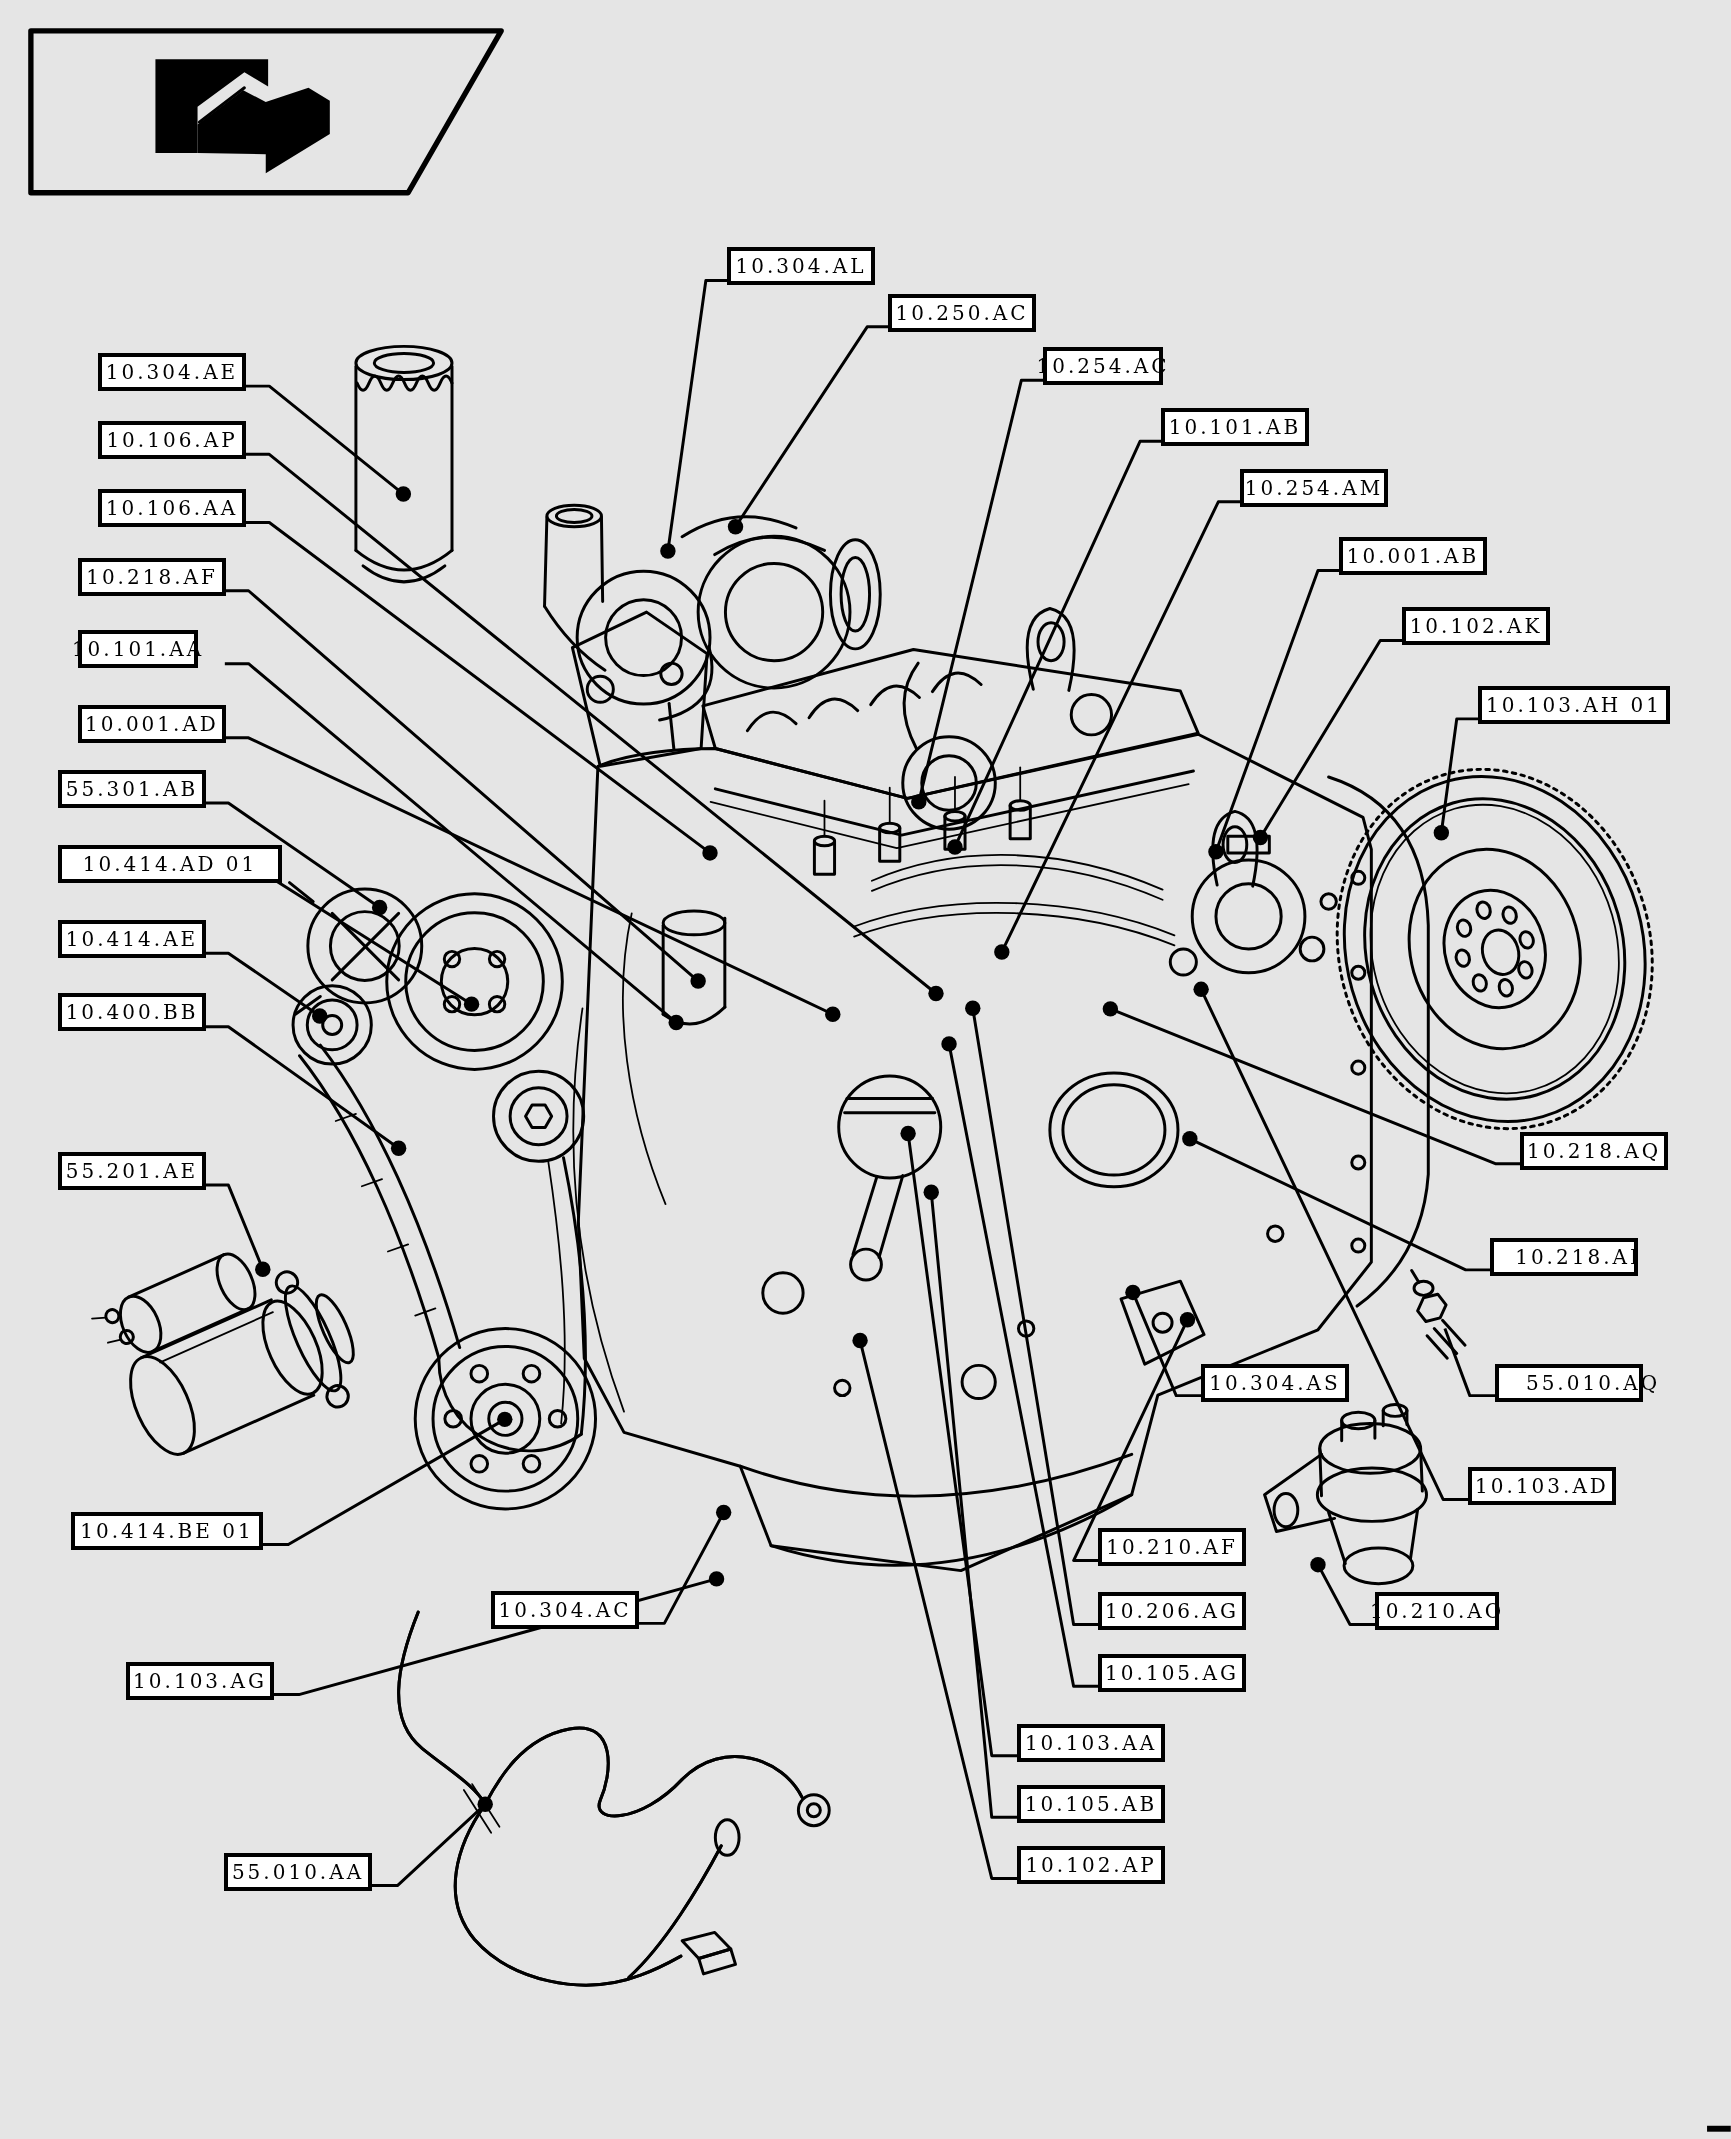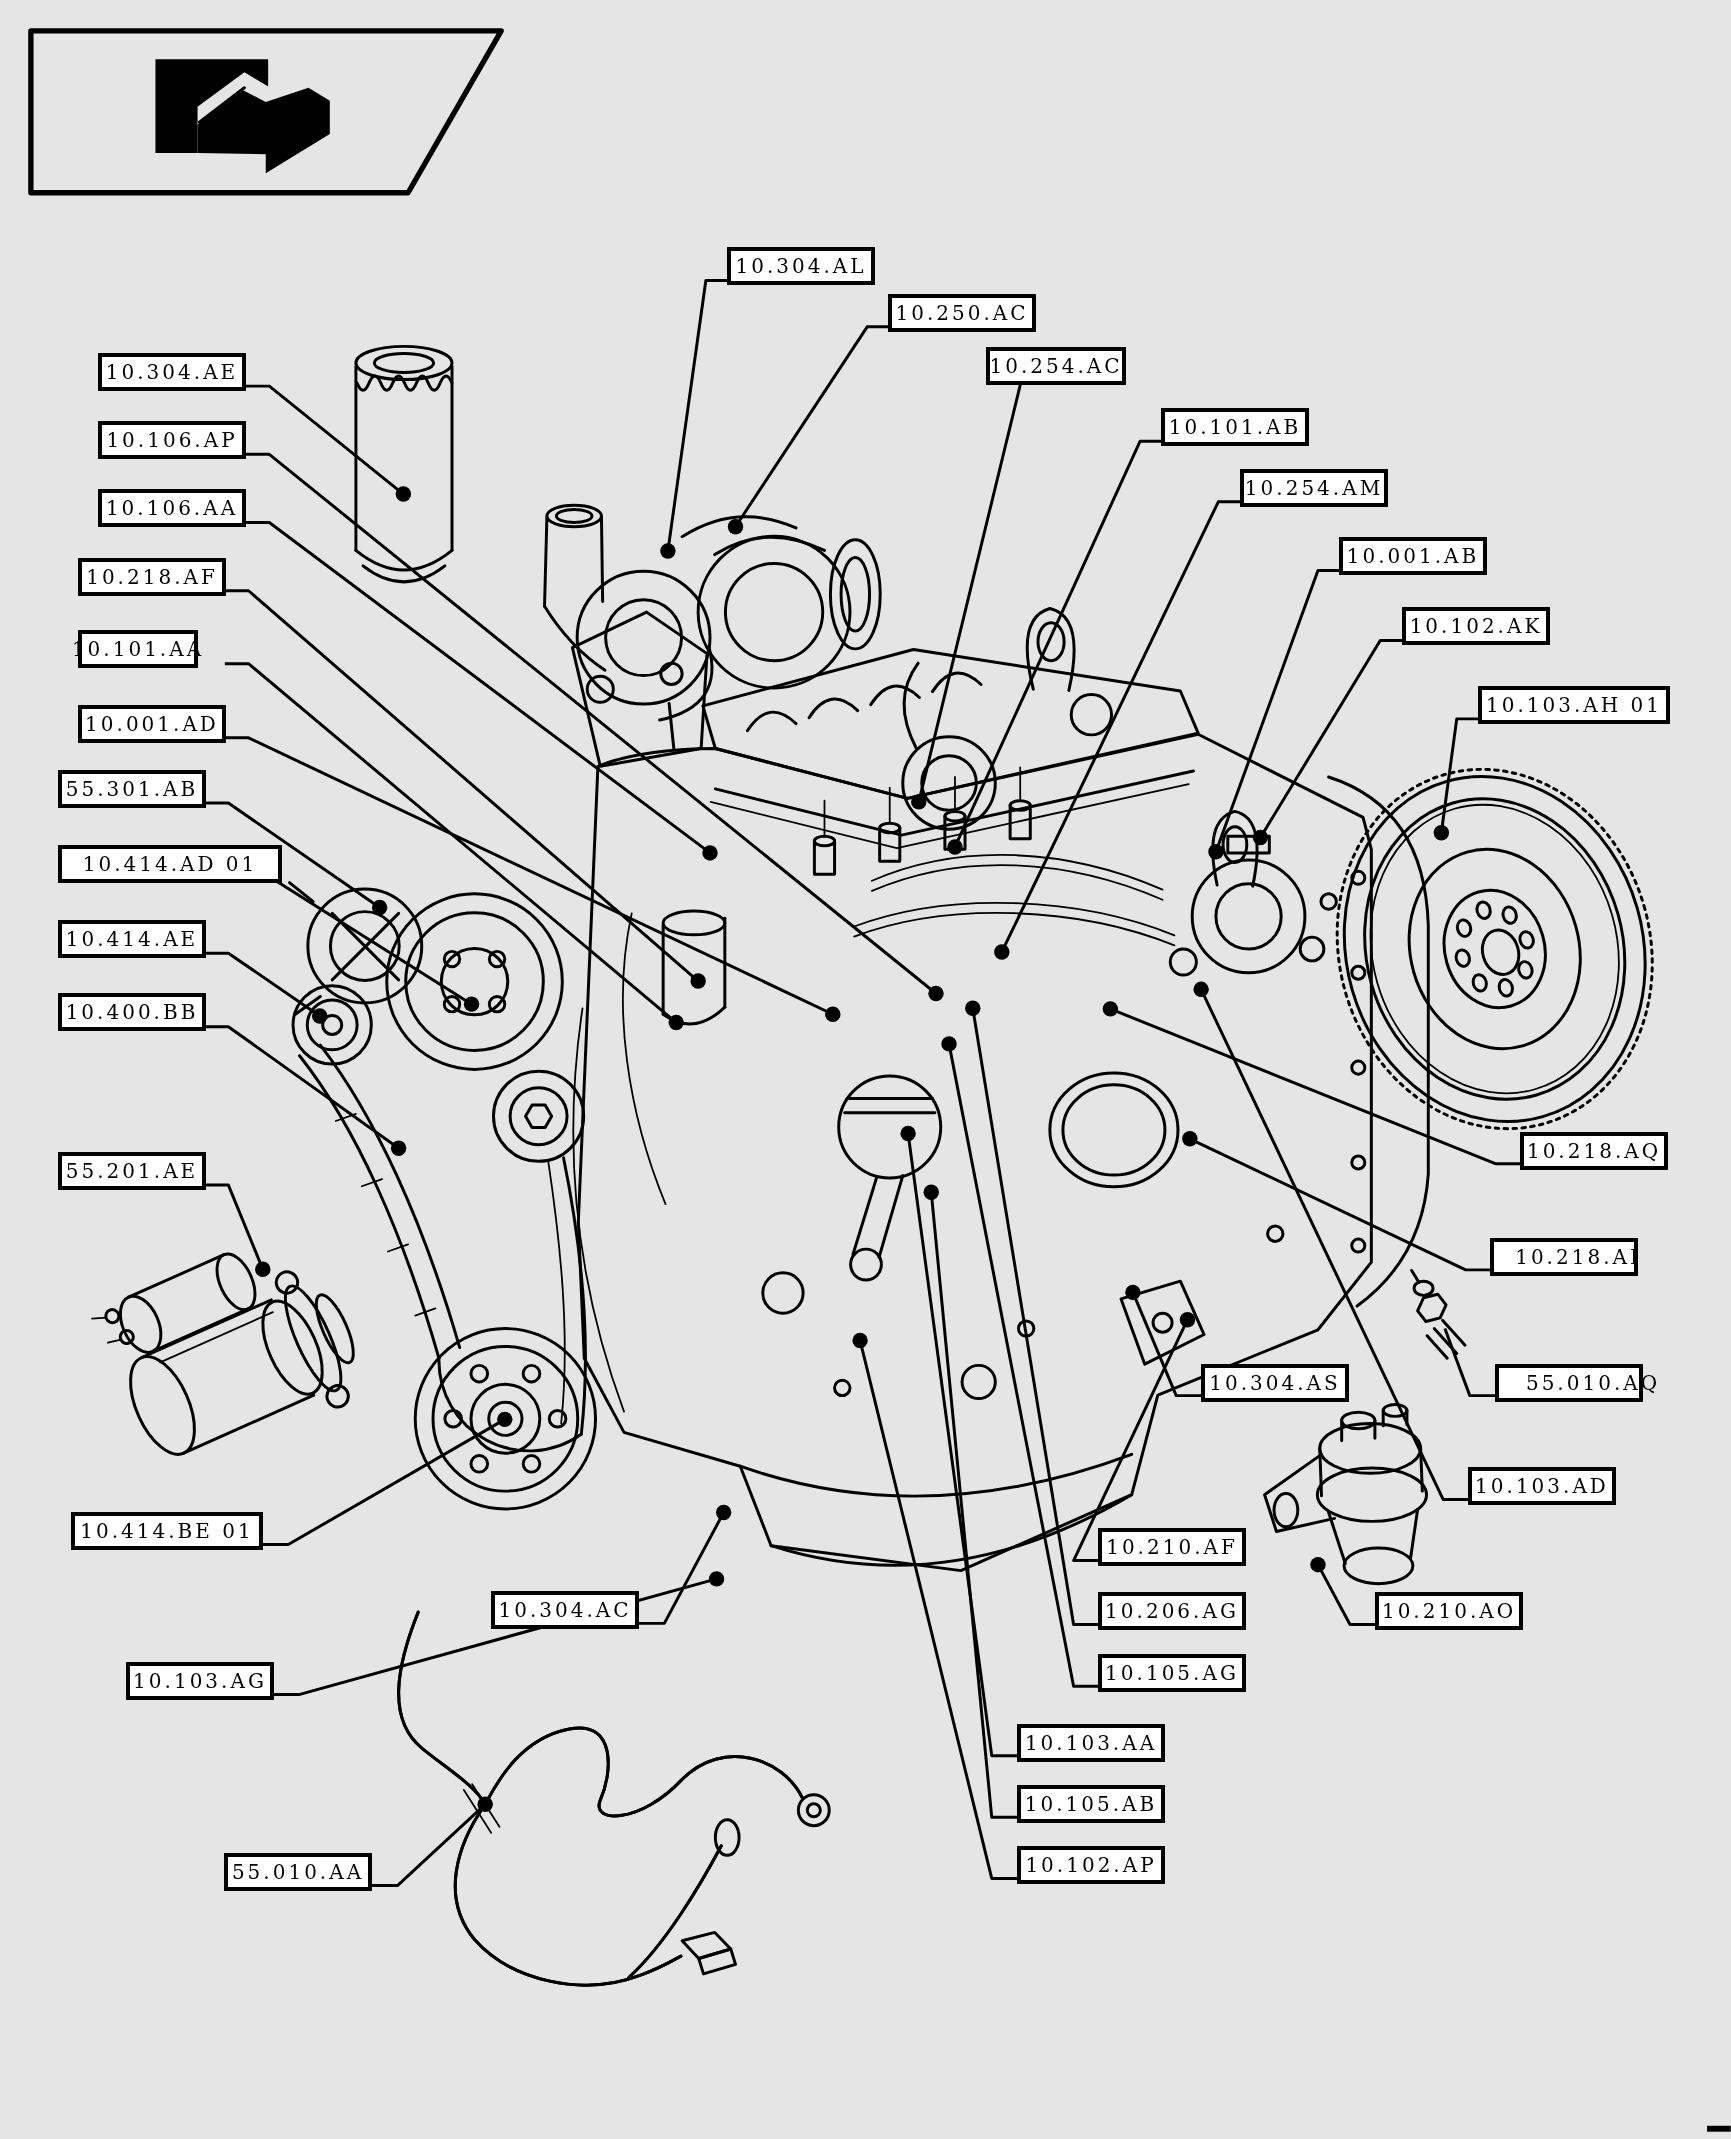--- a/index.html
+++ b/index.html
@@ -344,21 +344,21 @@
         <polyline points="2522,2353 2478,2353 2436,2240"></polyline>
         <polyline points="2477,2528 2433,2528 2025,1668"></polyline>
         <circle cx="2025" cy="1668" r="13" fill="#000"></circle>
         <polyline points="2320,2739 2276,2739 2222,2638"></polyline>
         <circle cx="2222" cy="2638" r="13" fill="#000"></circle>
       </g>
 </svg>
 
 <div class="part-label" style="left: 727px; top: 247px; width: 148px;">10.304.AL</div>
     <div class="part-label" style="left: 888px; top: 294px; width: 148px;">10.250.AC</div>
-    <div class="part-label" style="left: 986px; top: 347px; width: 140px;">10.254.AC</div>
+    <div class="part-label" style="left: 1043px; top: 347px; width: 120px;">10.254.AC</div>
     <div class="part-label" style="left: 1161px; top: 408px; width: 148px;">10.101.AB</div>
     <div class="part-label" style="left: 1240px; top: 469px; width: 148px;">10.254.AM</div>
     <div class="part-label" style="left: 1339px; top: 537px; width: 148px;">10.001.AB</div>
     <div class="part-label" style="left: 1402px; top: 607px; width: 148px;">10.102.AK</div>
     <div class="part-label" style="left: 1478px; top: 686px; width: 192px;">10.103.AH 01</div>
     <div class="part-label" style="left: 98px; top: 353px; width: 148px;">10.304.AE</div>
     <div class="part-label" style="left: 98px; top: 421px; width: 148px;">10.106.AP</div>
     <div class="part-label" style="left: 98px; top: 489px; width: 148px;">10.106.AA</div>
     <div class="part-label" style="left: 78px; top: 558px; width: 148px;">10.218.AF</div>
     <div class="part-label" style="left: 78px; top: 630px; width: 120px;">10.101.AA</div>
@@ -376,15 +376,15 @@
     <div class="part-label" style="left: 1098px; top: 1592px; width: 148px;">10.206.AG</div>
     <div class="part-label" style="left: 1098px; top: 1654px; width: 148px;">10.105.AG</div>
     <div class="part-label" style="left: 1017px; top: 1724px; width: 148px;">10.103.AA</div>
     <div class="part-label" style="left: 1017px; top: 1785px; width: 148px;">10.105.AB</div>
     <div class="part-label" style="left: 1017px; top: 1846px; width: 148px;">10.102.AP</div>
     <div class="part-label" style="left: 1520px; top: 1132px; width: 148px;">10.218.AQ</div>
     <div class="part-label" style="left: 1490px; top: 1238px; width: 148px; padding-left: 28px;">10.218.AI</div>
     <div class="part-label" style="left: 1201px; top: 1364px; width: 148px;">10.304.AS</div>
     <div class="part-label" style="left: 1495px; top: 1364px; width: 148px; padding-left: 48px;">55.010.AQ</div>
     <div class="part-label" style="left: 1468px; top: 1467px; width: 148px;">10.103.AD</div>
-    <div class="part-label" style="left: 1375px; top: 1592px; width: 148px;">10.210.AO</div>
+    <div class="part-label" style="left: 1375px; top: 1592px; width: 124px;">10.210.AO</div>
   </div>
 
 
 </body></html>

